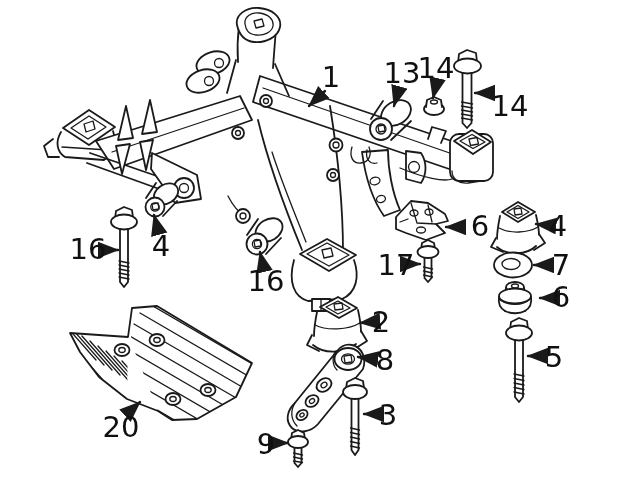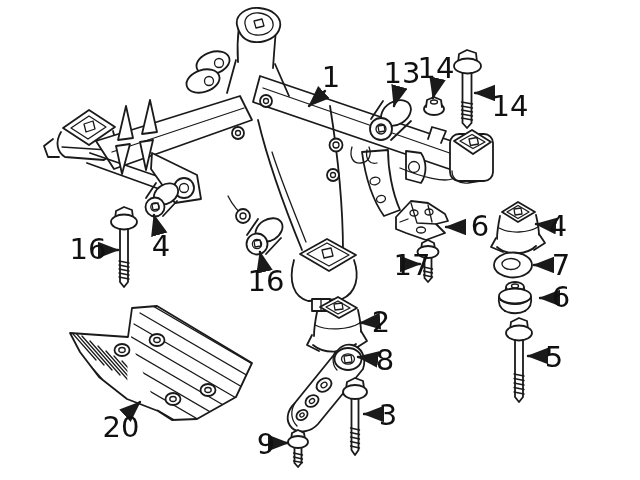--- a/index.html
+++ b/index.html
@@ -298,15 +298,15 @@
 <div class="callout" style="left:561px;top:265px">7</div>
 <div class="callout" style="left:385px;top:360px">8</div>
 <div class="callout" style="left:266px;top:444px">9</div>
 <div class="callout" style="left:161px;top:246px">4</div>
 <div class="callout" style="left:88px;top:249px">16</div>
 <div class="callout" style="left:266px;top:281px">16</div>
 <div class="callout" style="left:402px;top:73px">13</div>
 <div class="callout" style="left:510px;top:106px">14</div>
 <div class="callout" style="left:436px;top:68px">14</div>
 <div class="callout" style="left:480px;top:226px">6</div>
-<div class="callout" style="left:412px;top:265px">17</div>
+<div class="callout" style="left:396px;top:265px">17</div>
 <div class="callout" style="left:121px;top:427px">20</div>
 </div>
 
 </body></html>

